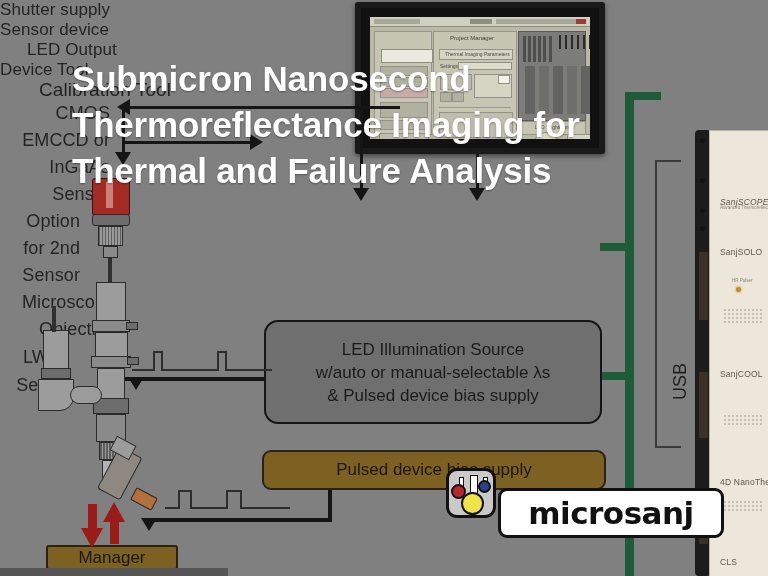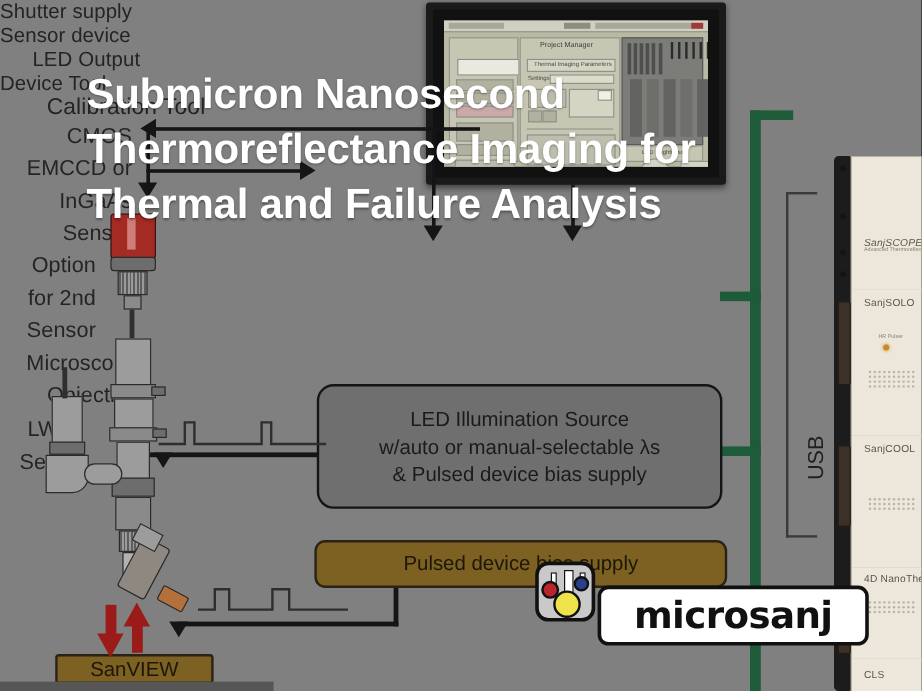--- a/index.html
+++ b/index.html
@@ -371,21 +371,21 @@
     <span>LED Illumination Source
 w/auto or manual-selectable λs
 &amp; Pulsed device bias supply</span>
   </div>
 
   <div class="goldbox abs" id="box-pulsed" style="left:262px;top:450px;width:344px;height:40px;">
     <span>Pulsed device bias supply</span>
   </div>
 
   <div class="goldbox dev abs" style="left:46px;top:545px;width:132px;height:25px;">
-    <span>SanVIEW</span>
+    <span>Manager</span>
   </div>
   <div class="abs" style="left:0px;top:568px;width:228px;height:10px;background:#565656;"></div>
 
   <div class="ln" style="left:120px;top:377px;width:145px;height:4px;"></div>
   <div class="arw arw-d" style="left:128px;top:377px;"></div>
   <div class="dlabel" style="left:146px;top:371px;margin-left:27px;">LED Output</div>
   <svg class="pulse" width="140" height="26" style="left:132px;top:348px;">
     <polyline points="0,22 22,22 22,4 30,4 30,22 86,22 86,4 94,4 94,22 140,22"></polyline>
   </svg>
 

